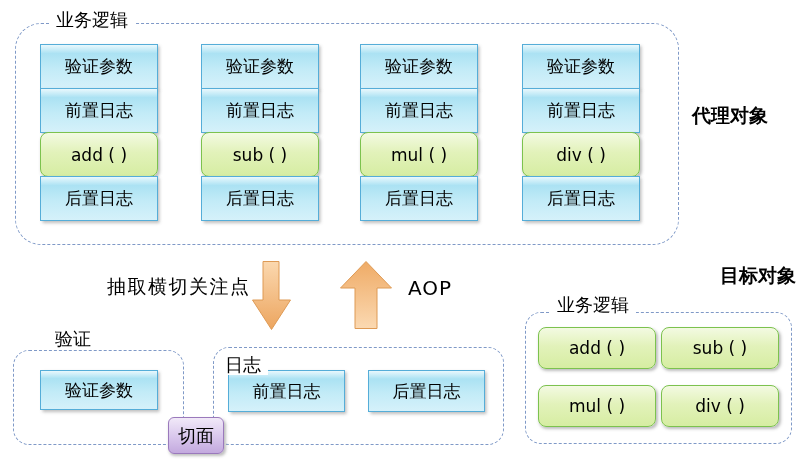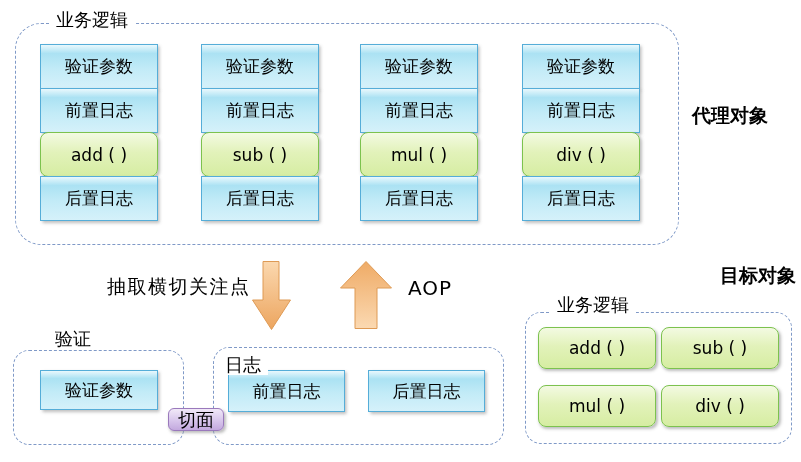--- a/index.html
+++ b/index.html
@@ -101,21 +101,21 @@
 
   <div class="dashed" id="validation-frame"></div>
   <div class="grouplabel" style="left:48px;top:328px;">验证</div>
   <div class="box blue freebox" style="left:40px;top:370px;width:118px;height:40px;">验证参数</div>
 
   <div class="dashed" id="logging-frame"></div>
   <div class="grouplabel" style="left:218px;top:326px;margin-top:28px;">日志</div>
   <div class="box blue freebox" style="left:228px;top:370px;width:117px;height:42px;">前置日志</div>
   <div class="box blue freebox" style="left:368px;top:370px;width:117px;height:42px;">后置日志</div>
 
-  <div class="box purple freebox" style="left:168px;top:408px;width:56px;height:23px;">切面</div>
+  <div class="box purple freebox" style="left:168px;top:417px;width:56px;height:37px;">切面</div>
 
   <div class="sidelabel" style="left:720px;top:263px;">目标对象</div>
   <div class="dashed" id="target-frame"></div>
   <div class="grouplabel" style="left:550px;top:294px;">业务逻辑</div>
 
   <div class="box green freebox" style="left:538px;top:327px;width:118px;height:42px;">add ( )</div>
   <div class="box green freebox" style="left:661px;top:327px;width:118px;height:42px;">sub ( )</div>
   <div class="box green freebox" style="left:538px;top:385px;width:118px;height:42px;">mul ( )</div>
   <div class="box green freebox" style="left:661px;top:385px;width:118px;height:42px;">div ( )</div>
 

